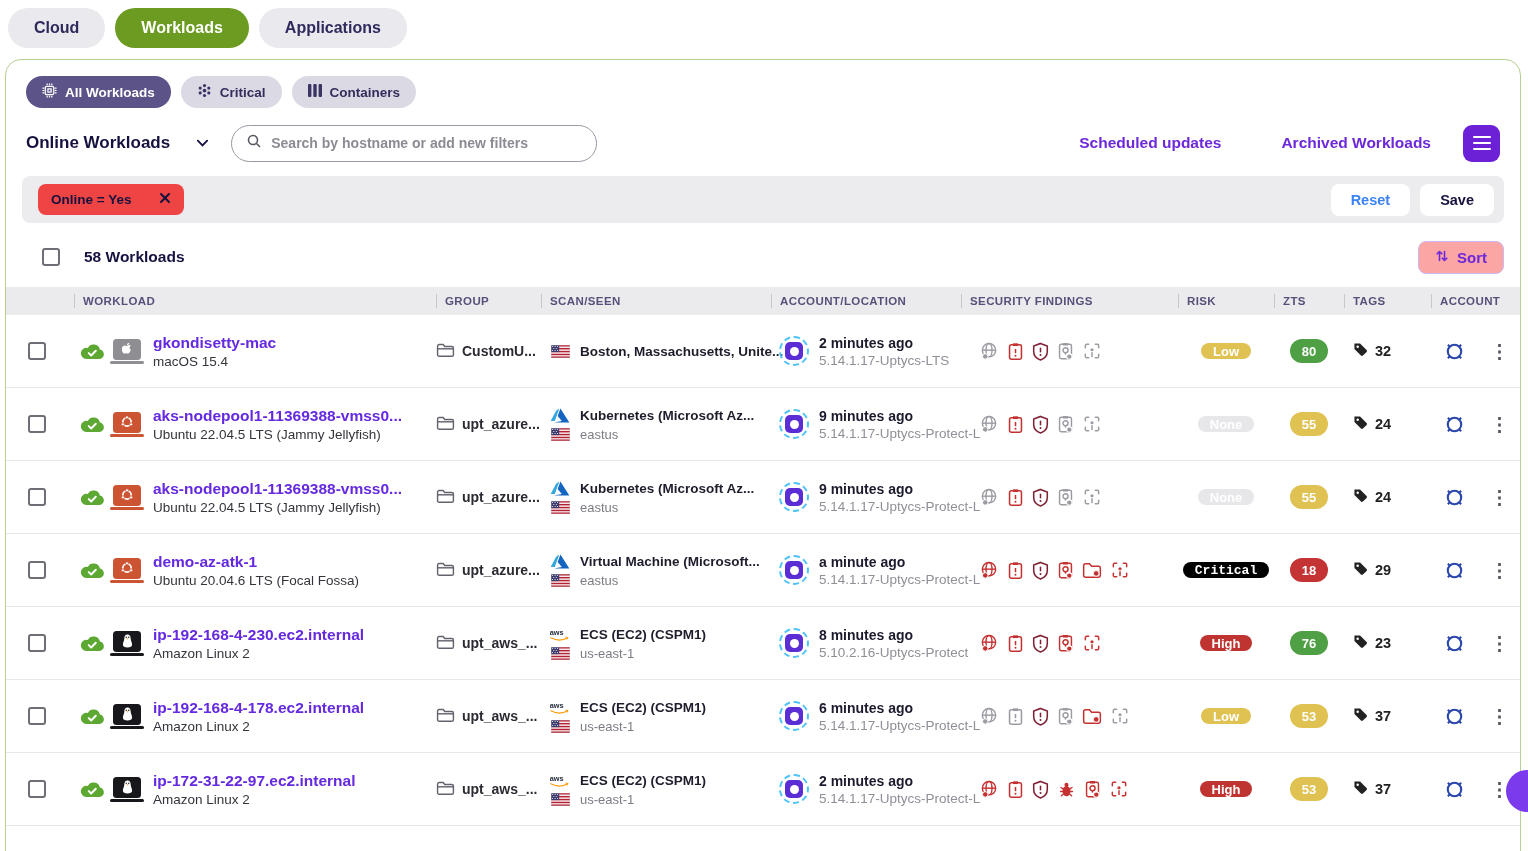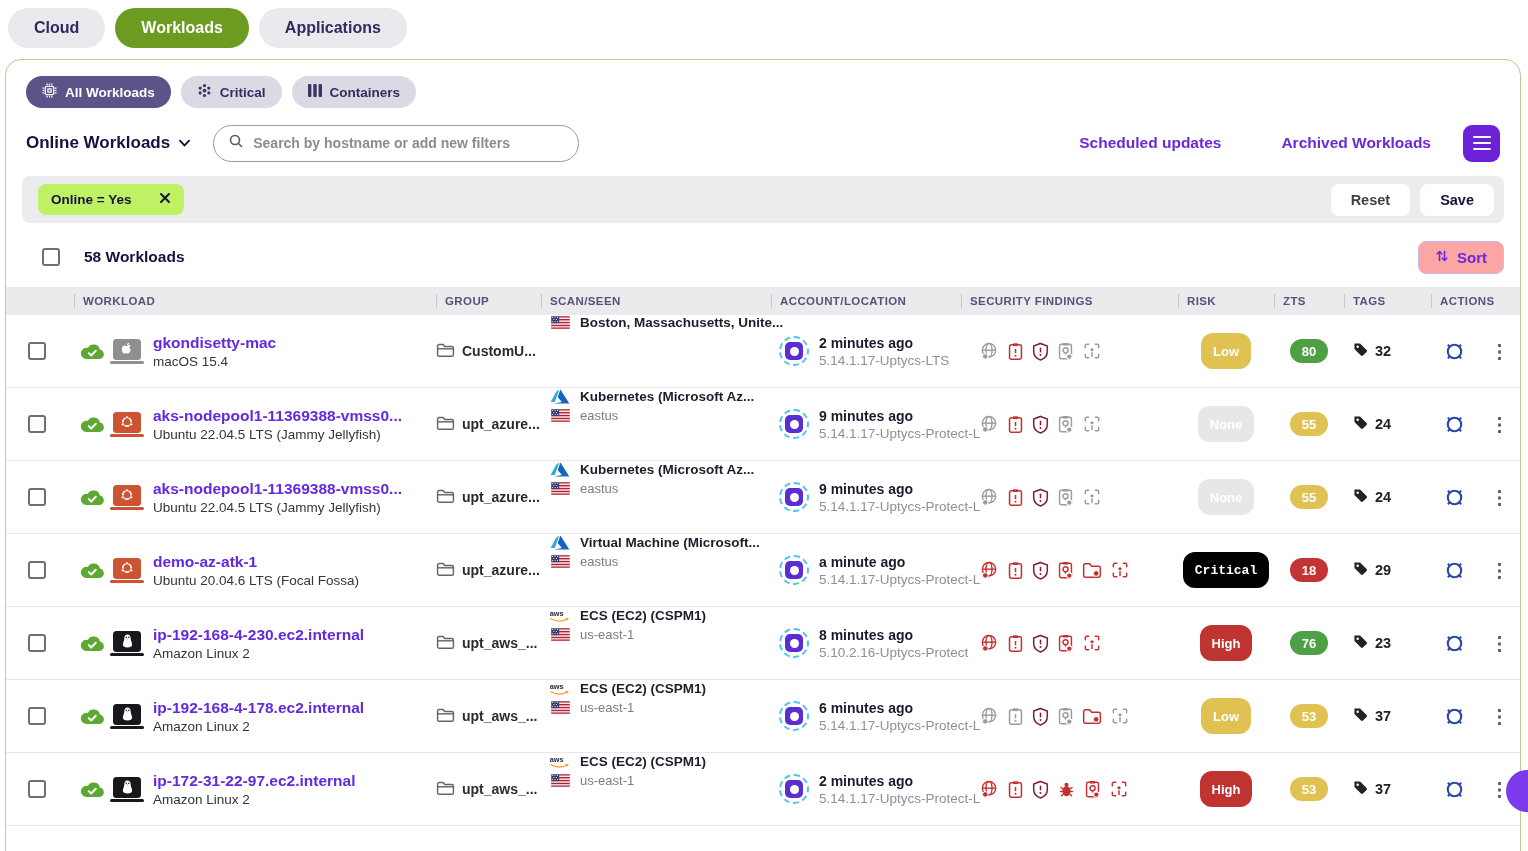--- a/index.html
+++ b/index.html
@@ -17,42 +17,42 @@
     border:1px solid #b7cf92; border-radius:16px; background:#fff; padding-top:16px; }
 
   
   .view-pills { display:flex; gap:10px; padding:0 20px; margin-bottom:16px; }
   .view-pill { height:32px; border-radius:16px; padding:12px 16px; display:flex; align-items:center; gap:8px;
     font-weight:bold; font-size:13.5px; background:#dbd9e3; color:#332e5c; cursor:pointer; }
   .view-pill.active { background:#5c5488; color:#fff; }
 
   
   .filter-row { display:flex; align-items:center; padding:0 20px; margin-bottom:14px; height:38px; }
-  .view-selector { display:flex; align-items:flex-start; gap:8px; font-weight:bold; font-size:17px;
+  .view-selector { display:flex; align-items:flex-start; gap:26px; font-weight:bold; font-size:17px;
     color:#15123f; cursor:pointer; }
   .search-box { margin-left:22px; width:366px; height:37px; border:1px solid #9a9aa5; border-radius:19px;
     display:flex; align-items:center; padding:0 14px; gap:9px; background:#fff; }
   .search-box input { border:none; outline:none; flex:1; font-family:"Liberation Sans",sans-serif;
     font-size:14px; font-weight:bold; color:#333; background:transparent; }
   .search-box input::placeholder { color:#8b8b94; }
   .spacer { flex:1; }
   .header-link { font-weight:bold; font-size:15.5px; color:#6d28d9; margin-right:60px; cursor:pointer; }
   .header-link:last-of-type { margin-right:32px; }
   .menu-btn { width:37px; height:37px; border-radius:9px; background:#6d21d6; border:none; cursor:pointer;
     display:flex; flex-direction:column; align-items:center; justify-content:center; gap:3.5px; }
   .menu-btn span { display:block; width:18px; height:2.6px; border-radius:2px; background:#fff; }
 
   
   .filter-bar { margin:0 16px 14px 16px; height:47px; background:#ececee; border-radius:8px;
     display:flex; align-items:center; padding:0 10px 0 16px; }
-  .chip { background:#bef264; border-radius:8px; height:31px; display:flex; align-items:center; gap:28px;
+  .chip { background:#ef4444; border-radius:8px; height:31px; display:flex; align-items:center; gap:28px;
     padding:0 13px; font-weight:bold; font-size:13.5px; color:#15123f; cursor:pointer; }
   .bar-btn { height:32px; border-radius:8px; border:none; background:#fff; font-family:"Liberation Sans",sans-serif;
     font-weight:bold; font-size:14.5px; padding:0 20px; cursor:pointer; }
-  .bar-btn.reset { color:#404040; margin-right:10px; }
+  .bar-btn.reset { color:#3b82f6; margin-right:10px; }
   .bar-btn.save { color:#15123f; }
 
   
   .summary-row { display:flex; align-items:center; padding:0 16px 0 36px; height:40px; margin-bottom:10px; }
   .checkbox { width:18px; height:18px; border:2px solid #6e6e76; border-radius:3px; background:#fff;
     display:inline-block; cursor:pointer; flex:none; }
   .count-label { font-weight:bold; font-size:15.5px; margin-left:24px; color:#15123f; }
   .sort-btn { height:33px; border:1px solid #cdb9f2; border-radius:8px; background:#fca5a5; color:#6d28d9;
     font-family:"Liberation Sans",sans-serif; font-weight:bold; font-size:15px; padding:0 16px;
     display:flex; align-items:center; gap:8px; cursor:pointer; }
@@ -69,39 +69,39 @@
   .c-workload { padding-left:5px; gap:0; }
   .icon-cloud { flex:none; display:flex; margin-right:5px; }
   .laptop { flex:none; display:flex; flex-direction:column; align-items:center; margin-right:9px; }
   .lap-screen { width:28px; height:21px; border-radius:3.5px; background:var(--body,#8e8e93);
     display:flex; align-items:center; justify-content:center; }
   .lap-base { width:34px; height:3px; border-radius:2px; background:var(--body,#8e8e93); margin-top:1px; }
   .wl-name { font-weight:bold; font-size:15.5px; color:#6529e0; text-decoration:none; cursor:pointer;
     white-space:nowrap; }
   .wl-os { font-size:13.5px; color:#35343c; margin-top:2px; white-space:nowrap; }
   .c-group { gap:7px; font-size:14px; font-weight:bold; color:#2c2b33; }
-  .c-account { flex-direction:column; align-items:flex-start; padding-left:8px; gap:3px; }
+  .c-account { flex-direction:column; align-items:flex-start; justify-content:center; padding-left:8px; gap:3px; }
   .acct-line { display:flex; align-items:center; gap:9px; }
   .acct-main { font-weight:bold; font-size:13.5px; color:#1e1d2c; white-space:nowrap; }
   .acct-sub { font-size:13px; color:#7c7c85; }
   .acct-ic { width:22px; display:flex; justify-content:center; flex:none; }
   .c-scan { padding-left:8px; gap:10px; }
   .scan-badge { width:30px; height:30px; border-radius:50%; border:2px dashed #4fc3f7; flex:none;
     display:flex; align-items:center; justify-content:center; }
   .scan-inner { width:18px; height:18px; border-radius:5px; background:#5b2ed5;
     display:flex; align-items:center; justify-content:center; }
   .scan-inner::after { content:""; width:9px; height:9px; border-radius:50%; background:#fff; }
   .seen { font-weight:bold; font-size:14px; color:#1c1b2e; }
   .ver { font-size:13.5px; color:#8f8f98; margin-top:2px; white-space:nowrap; }
   .c-findings { padding-left:18px; gap:8px; }
   .c-findings span { display:flex; }
   .c-risk, .c-zts { justify-content:center; }
   .pill { border-radius:12px; color:#fff; font-weight:bold; font-size:13px; display:flex;
     align-items:center; justify-content:center; }
-  .pill.risk { height:36px; padding:0 12px; }
+  .pill.risk { height:16px; padding:0 12px; }
   .pill.zts { height:24px; min-width:38px; padding:0 10px; }
   .c-tags { padding-left:9px; gap:7px; font-weight:bold; font-size:14.5px; color:#222; }
   .c-actions { padding-left:12px; gap:24px; }
   .target { cursor:pointer; display:flex; }
   .dots { font-size:19px; font-weight:bold; color:#55555e; cursor:pointer; line-height:1; }
 
   .fab { position:absolute; left:1506px; top:770px; width:42px; height:42px; border-radius:50%;
     background:#7c3aed; border:none; cursor:pointer; }
 </style>
 </head>
@@ -198,21 +198,21 @@
   <div class="grid thead">
     <div class="th"></div>
     <div class="th sep">WORKLOAD</div>
     <div class="th sep">GROUP</div>
     <div class="th sep">SCAN/SEEN</div>
     <div class="th sep">ACCOUNT/LOCATION</div>
     <div class="th sep">SECURITY FINDINGS</div>
     <div class="th sep">RISK</div>
     <div class="th sep">ZTS</div>
     <div class="th sep">TAGS</div>
-    <div class="th sep">ACTIONS</div>
+    <div class="th sep">ACCOUNT</div>
   </div>
 
   <div id="table-body">
       <div class="grid trow">
     <div class="cell c-sel">
           <span class="checkbox"></span>
         </div>
     <div class="cell c-workload">
       <span class="icon-cloud">
             <svg width="26" height="20" viewBox="0 0 28 20">

